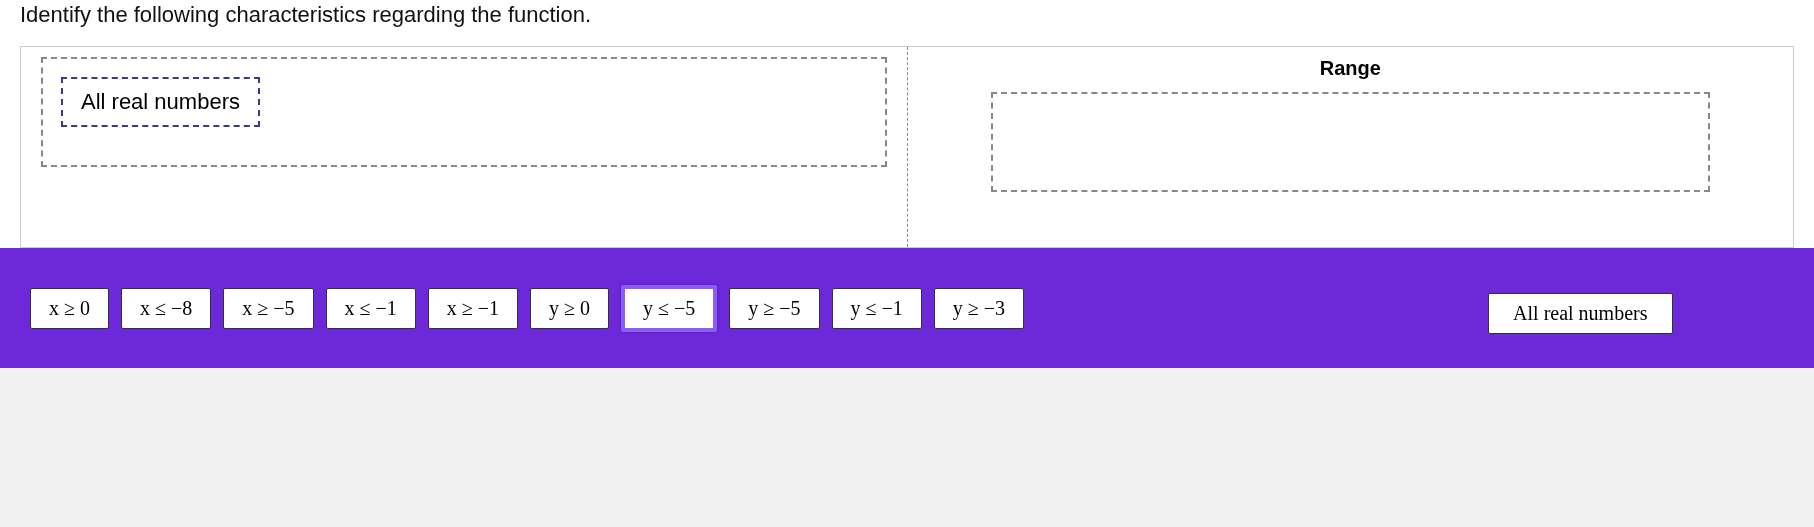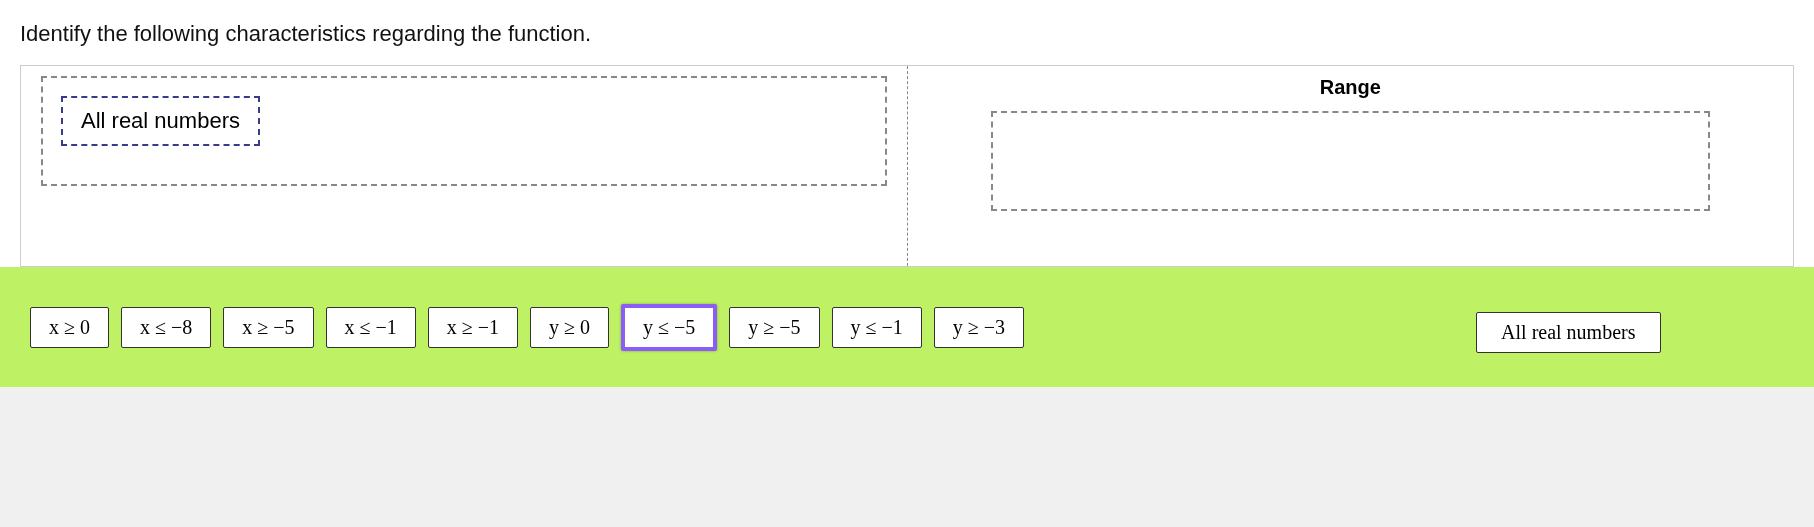--- a/index.html
+++ b/index.html
@@ -11,21 +11,21 @@
     }
 
     .page {
       background: #f0f0f0;
       width: 1814px;
       min-height: 527px;
     }
 
     .top-section {
       background: #ffffff;
-      padding: 21px 20px 0 20px;
+      padding: 2px 20px 0 20px;
     }
 
     .question-text {
       font-size: 22px;
       color: #111;
       margin-bottom: 18px;
       font-family: Arial, sans-serif;
     }
 
     .drop-zones-area {
@@ -78,26 +78,26 @@
     .domain-drop-outer {
       border: 2px dashed #888;
       min-height: 110px;
       padding: 8px;
       display: flex;
       align-items: flex-start;
     }
 
     
     .answer-bank {
-      background: #bef264;
+      background: #6d28d9;
       padding: 22px 30px 22px 30px;
       display: flex;
       flex-wrap: wrap;
       align-items: center;
-      gap: 12px;
+      gap: 24px;
       position: relative;
     }
 
     .answer-card {
       background: #fff;
       border: 1.5px solid #333;
       border-radius: 2px;
       padding: 8px 18px;
       font-size: 20px;
       font-family: Georgia, serif;

